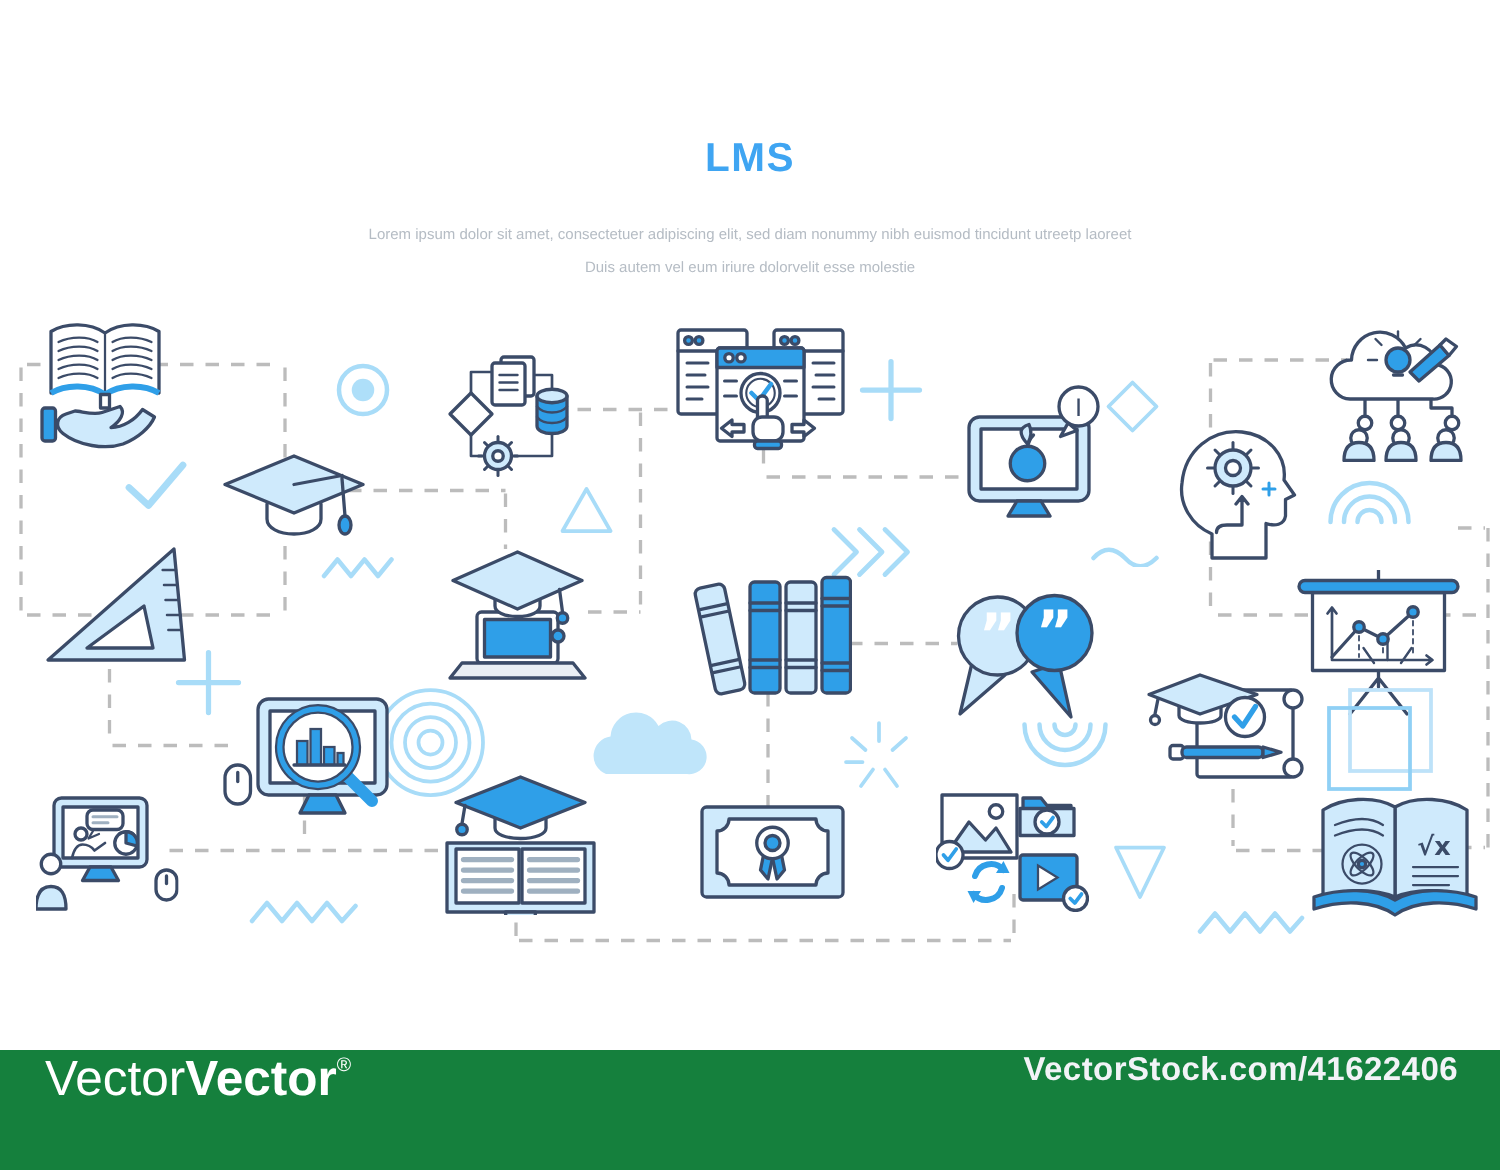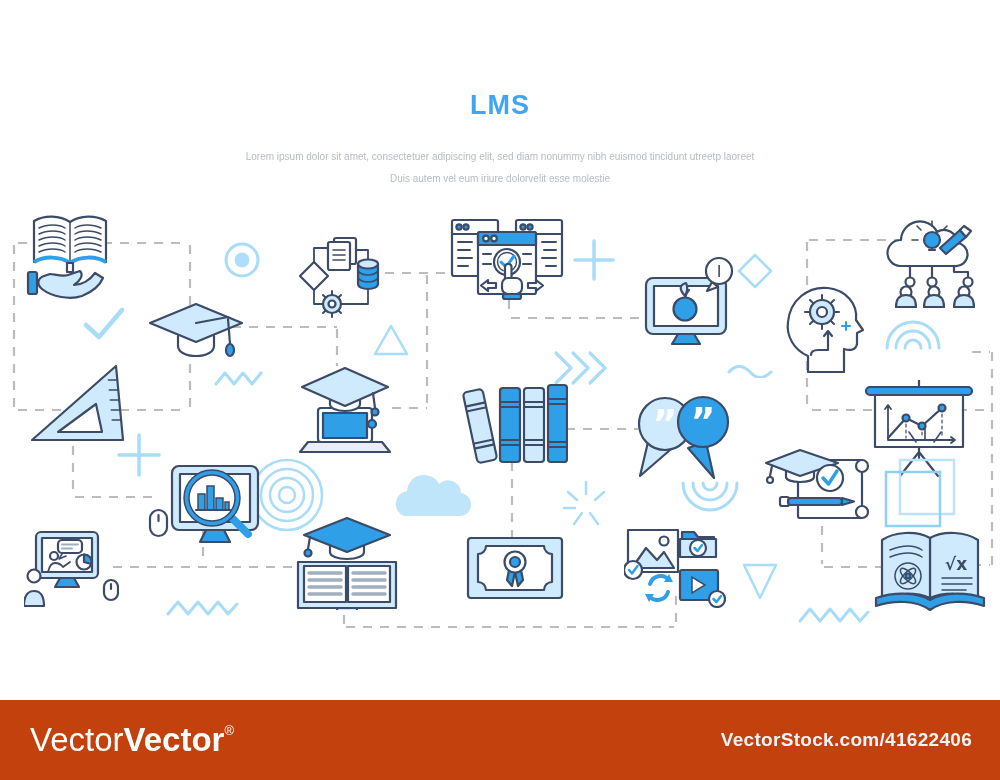--- a/index.html
+++ b/index.html
@@ -14,27 +14,27 @@
   svg .sw{fill:#fff;stroke:#3b4b68;stroke-width:2.2;stroke-linecap:round;stroke-linejoin:round}
   svg .sl{fill:#cfeafc;stroke:#3b4b68;stroke-width:2.2;stroke-linecap:round;stroke-linejoin:round}
   svg .sg{fill:#e9eef4;stroke:#3b4b68;stroke-width:2.2;stroke-linecap:round;stroke-linejoin:round}
   svg .sb{fill:#2f9fe8;stroke:#3b4b68;stroke-width:2.2;stroke-linecap:round;stroke-linejoin:round}
   svg .p{stroke:#a8dcf8;stroke-width:3;fill:none;stroke-linecap:round;stroke-linejoin:round}
   svg .pb{stroke:#2f9fe8;stroke-width:3;fill:none;stroke-linecap:round;stroke-linejoin:round}
   svg .rb{stroke:#2f9fe8;stroke-width:4;fill:none;stroke-linecap:round}
   svg text{font-family:"DejaVu Sans",sans-serif;}
   #dashes{position:absolute;left:0;top:0;}
   #dashes line{stroke:#bcbcbc;stroke-width:2.2;stroke-dasharray:9 8;}
-  .bar{position:absolute;left:0;top:700px;width:1000px;height:80px;background:#c2410c;
-       display:flex;align-items:center;justify-content:space-between;}
+  .bar{position:absolute;left:0;top:700px;width:1000px;height:80px;background:#15803d;
+       display:flex;align-items:flex-start;justify-content:space-between;}
   .brand{margin-left:30px;color:#fff;font-size:33px;display:flex;align-items:flex-start;}
   .brand .lt{font-weight:300;}
   .brand .bd{font-weight:700;}
   .brand .reg{font-size:13px;margin-top:2px;}
-  .attr{margin-right:28px;color:#f2f3f7;font-size:19px;font-weight:600;letter-spacing:.3px;}
+  .attr{margin-right:28px;color:#f2f3f7;font-size:22px;font-weight:600;letter-spacing:.3px;}
 </style>
 </head>
 <body>
 
 <div id="canvas">
 
   <svg id="dashes" width="1000" height="780">
     <line x1="18" y1="243" x2="188" y2="243"></line>
     <line x1="14" y1="245" x2="14" y2="408"></line>
     <line x1="18" y1="410" x2="186" y2="410"></line>

